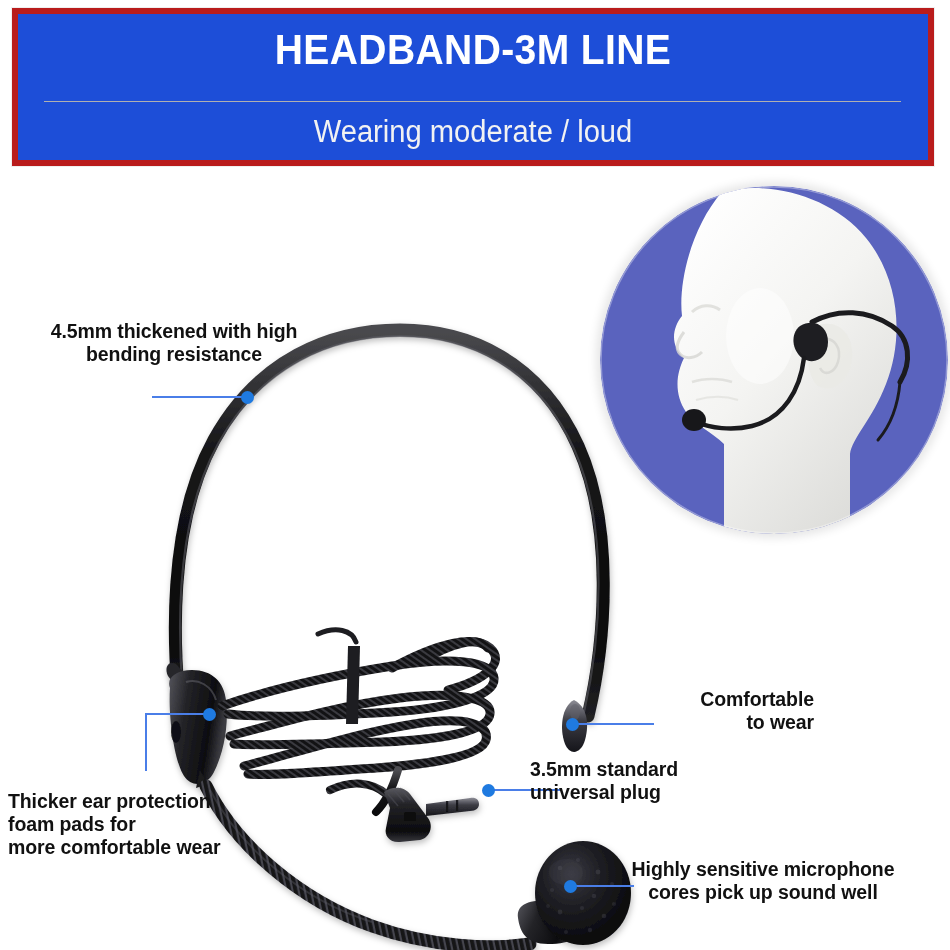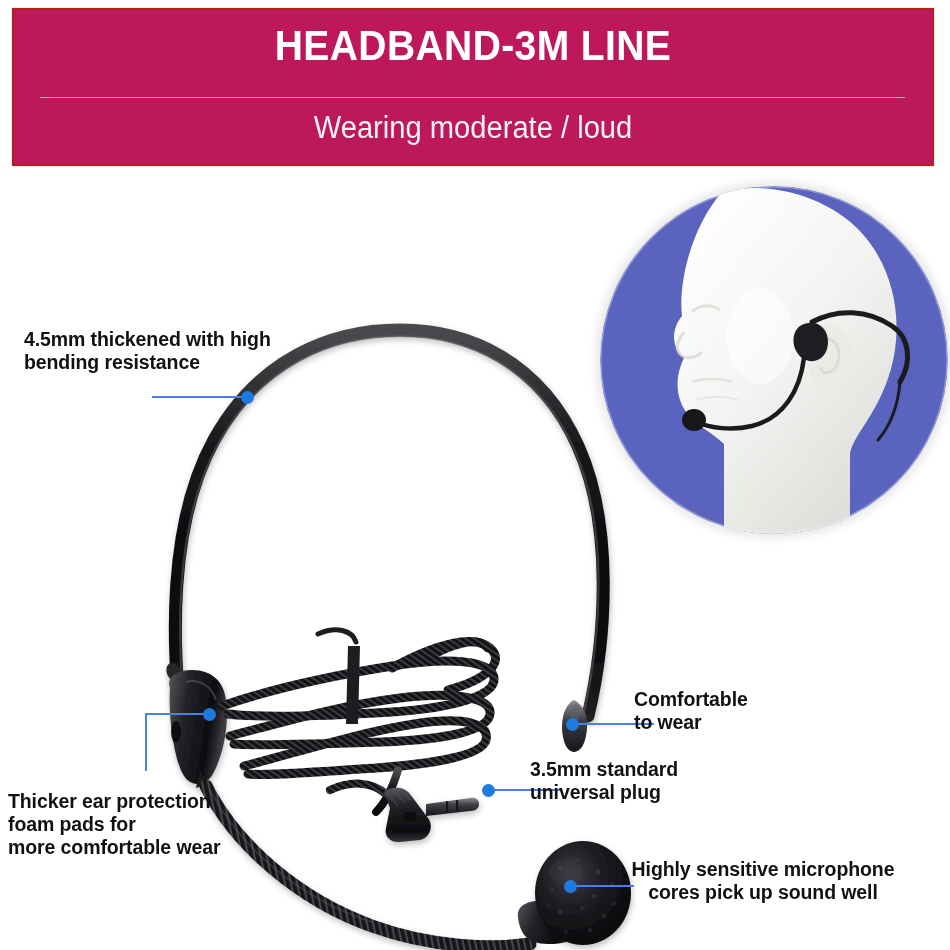--- a/index.html
+++ b/index.html
@@ -16,22 +16,22 @@
     font-family: "Liberation Sans", sans-serif;
   }
 
   
   #header-banner {
     position: absolute;
     left: 12px;
     top: 8px;
     width: 922px;
     height: 158px;
-    background: #be185d;
-    border: 2px solid #b91c1c;
+    background: #1d4ed8;
+    border: 6px solid #b91c1c;
     box-sizing: border-box;
     box-shadow: 0 0 0 1px #efefef;
   }
   #header-title {
     position: absolute;
     left: 0;
     right: 0;
     top: 12px;
     text-align: center;
     color: #ffffff;
@@ -88,23 +88,23 @@
     font-family: "Liberation Sans", sans-serif;
   }
   .dot {
     position: absolute;
     width: 13px;
     height: 13px;
     border-radius: 50%;
     background: #1f7ae0;
   }
 
-  #callout-band-text    { left: 24px;  top: 328px; width: 300px; }
+  #callout-band-text    { left: 24px;  top: 320px; width: 300px; text-align: center; }
   #callout-foam-text    { left: 8px;   top: 790px; width: 232px; text-align: left; }
-  #callout-comfort-text { left: 634px; top: 688px; width: 180px; }
+  #callout-comfort-text { left: 634px; top: 688px; width: 180px; text-align: right; }
   #callout-plug-text    { left: 530px; top: 758px; width: 220px; text-align: left; }
   #callout-mic-text     { left: 608px; top: 858px; width: 310px; text-align: center; }
 </style>
 </head>
 <body>
 
 <div id="page">
 
   <div id="header-banner">
     <div id="header-title">HEADBAND-3M LINE</div>

